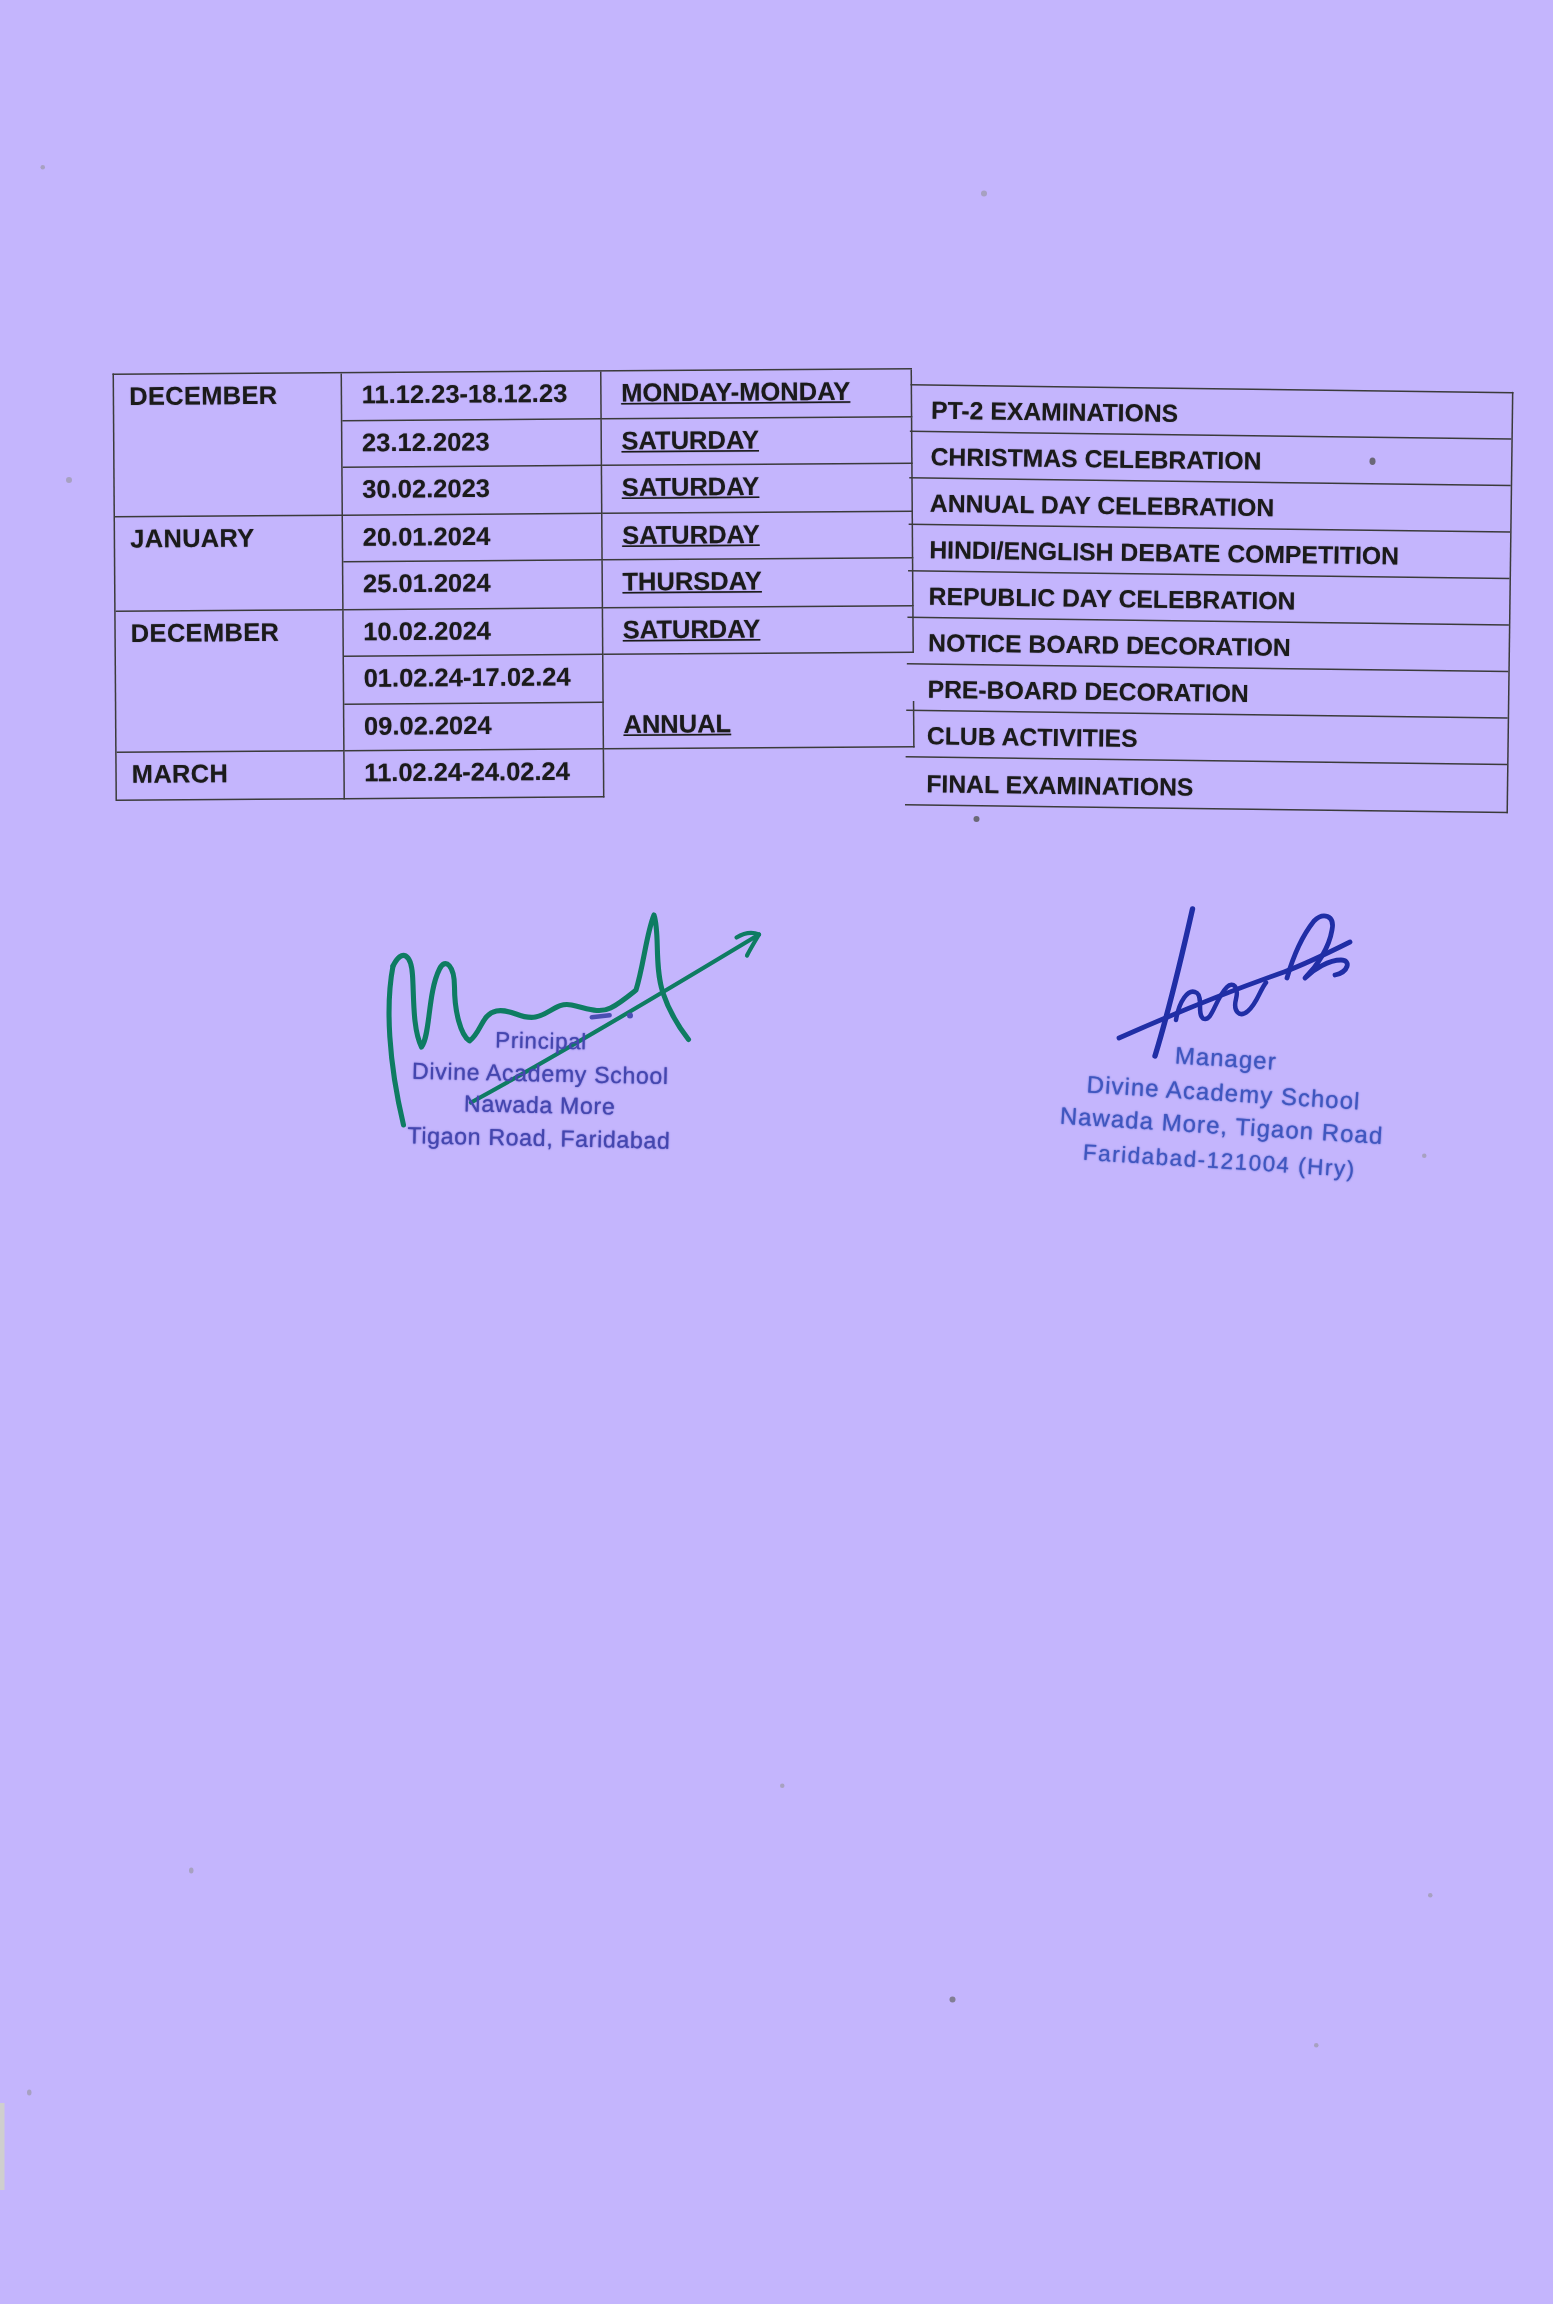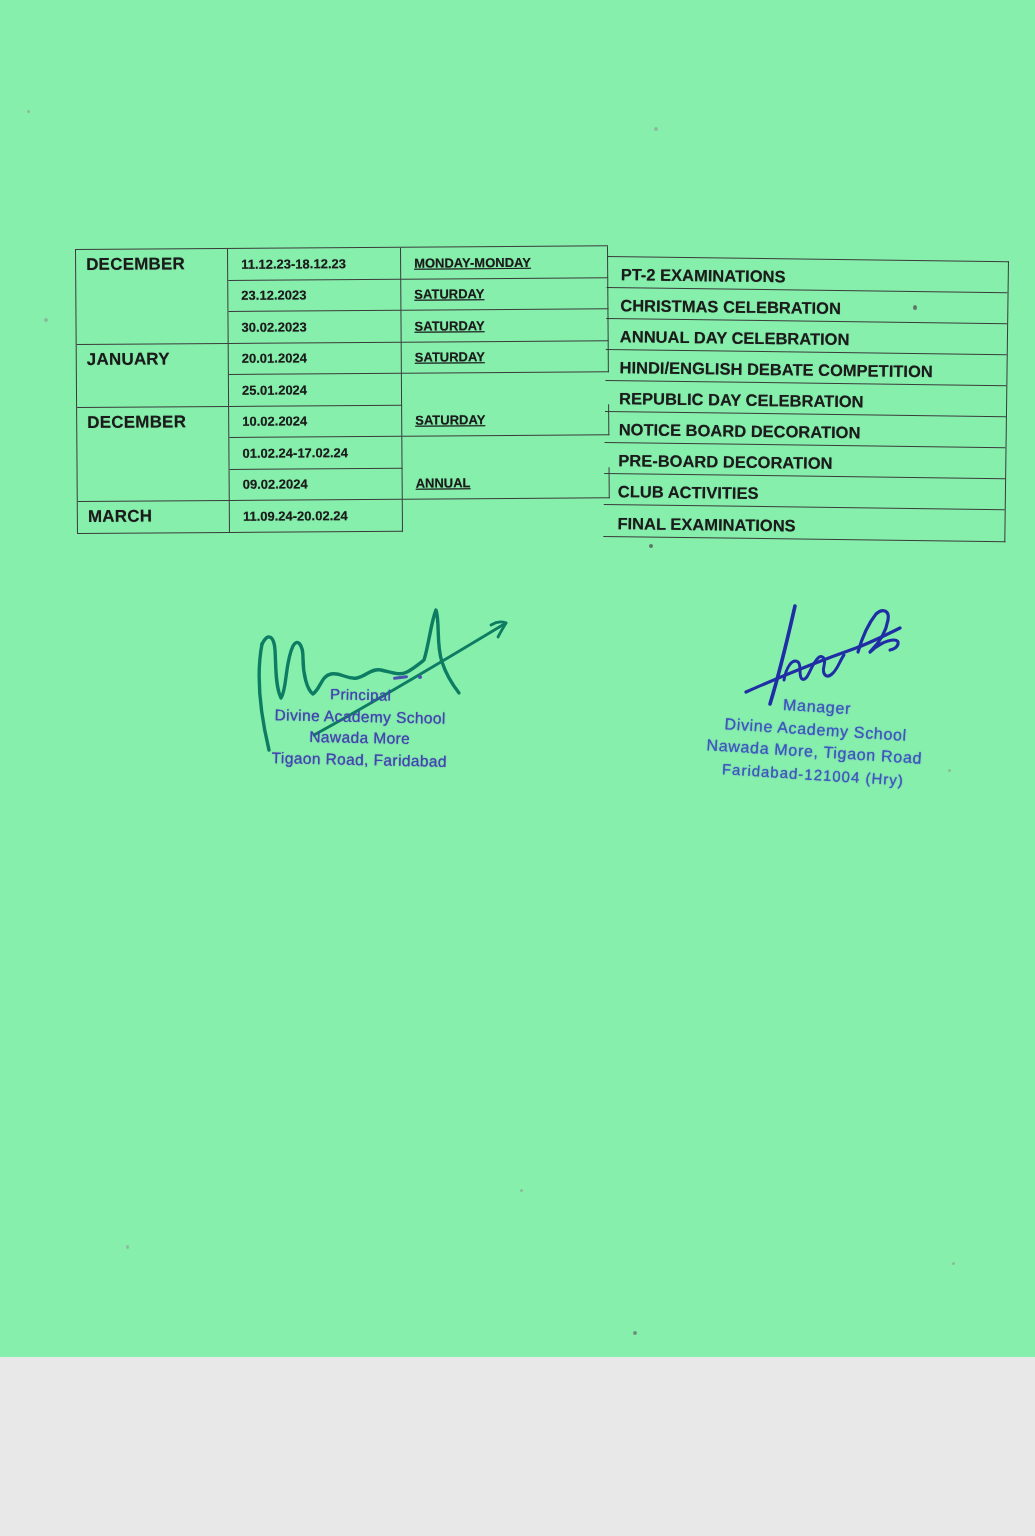--- a/index.html
+++ b/index.html
@@ -2,23 +2,23 @@
 <html><head>
 <meta charset="utf-8">
 <style>
   :root{
     --line:#3b3b3b;
     --inktext:#1b1b1b;
   }
   html,body{margin:0;padding:0;background:#e8e8e8;}
   .page{
     position:relative;
-    width:1035px;height:1357px;
+    width:1035px;height:1536px;
     margin:0 auto;
-    background:#86efac;
+    background:#c4b5fd;
     overflow:hidden;
     font-family:"Liberation Sans", sans-serif;
   }
 
   
   .tableL{
     position:absolute;left:75px;top:249px;
     display:grid;
     grid-template-columns:152px 173px 207px;
     grid-template-rows:repeat(9,31.5px);
@@ -26,21 +26,21 @@
     border-left:1.7px solid var(--line);
     transform:rotate(-0.4deg);
     transform-origin:0 0;
   }
   .tableL .c{
     border-right:1.7px solid var(--line);
     border-bottom:1.7px solid var(--line);
     display:flex;align-items:center;
     color:var(--inktext);
     font-weight:bold;
-    font-size:13px;
+    font-size:17px;
     text-shadow:0 0 .7px rgba(20,20,20,.5);
     white-space:nowrap;
     overflow:hidden;
   }
   .tableL .month{
     align-items:flex-start;
     padding:5px 0 0 10px;
     font-size:17px;
     letter-spacing:.2px;
   }
@@ -121,26 +121,27 @@
     <div class="c month" style="grid-area:9/1/10/2">MARCH</div>
 
     <div class="c dt" style="grid-area:1/2">11.12.23-18.12.23</div>
     <div class="c dt" style="grid-area:2/2">23.12.2023</div>
     <div class="c dt" style="grid-area:3/2">30.02.2023</div>
     <div class="c dt" style="grid-area:4/2">20.01.2024</div>
     <div class="c dt" style="grid-area:5/2">25.01.2024</div>
     <div class="c dt" style="grid-area:6/2">10.02.2024</div>
     <div class="c dt" style="grid-area:7/2">01.02.24-17.02.24</div>
     <div class="c dt" style="grid-area:8/2">09.02.2024</div>
-    <div class="c dt" style="grid-area:9/2">11.09.24-20.02.24</div>
+    <div class="c dt" style="grid-area:9/2">11.02.24-24.02.24</div>
 
     <div class="c dy" style="grid-area:1/3">MONDAY-MONDAY</div>
     <div class="c dy" style="grid-area:2/3">SATURDAY</div>
     <div class="c dy" style="grid-area:3/3">SATURDAY</div>
     <div class="c dy" style="grid-area:4/3">SATURDAY</div>
+    <div class="c dy" style="grid-area:5/3">THURSDAY</div>
     <div class="c dy" style="grid-area:6/3">SATURDAY</div>
     <div class="c dy" style="grid-area:8/3">ANNUAL</div>
   </div>
 
   <div class="tableE">
     <div class="c">PT-2 EXAMINATIONS</div>
     <div class="c">CHRISTMAS CELEBRATION</div>
     <div class="c">ANNUAL DAY CELEBRATION</div>
     <div class="c">HINDI/ENGLISH DEBATE COMPETITION</div>
     <div class="c">REPUBLIC DAY CELEBRATION</div>

